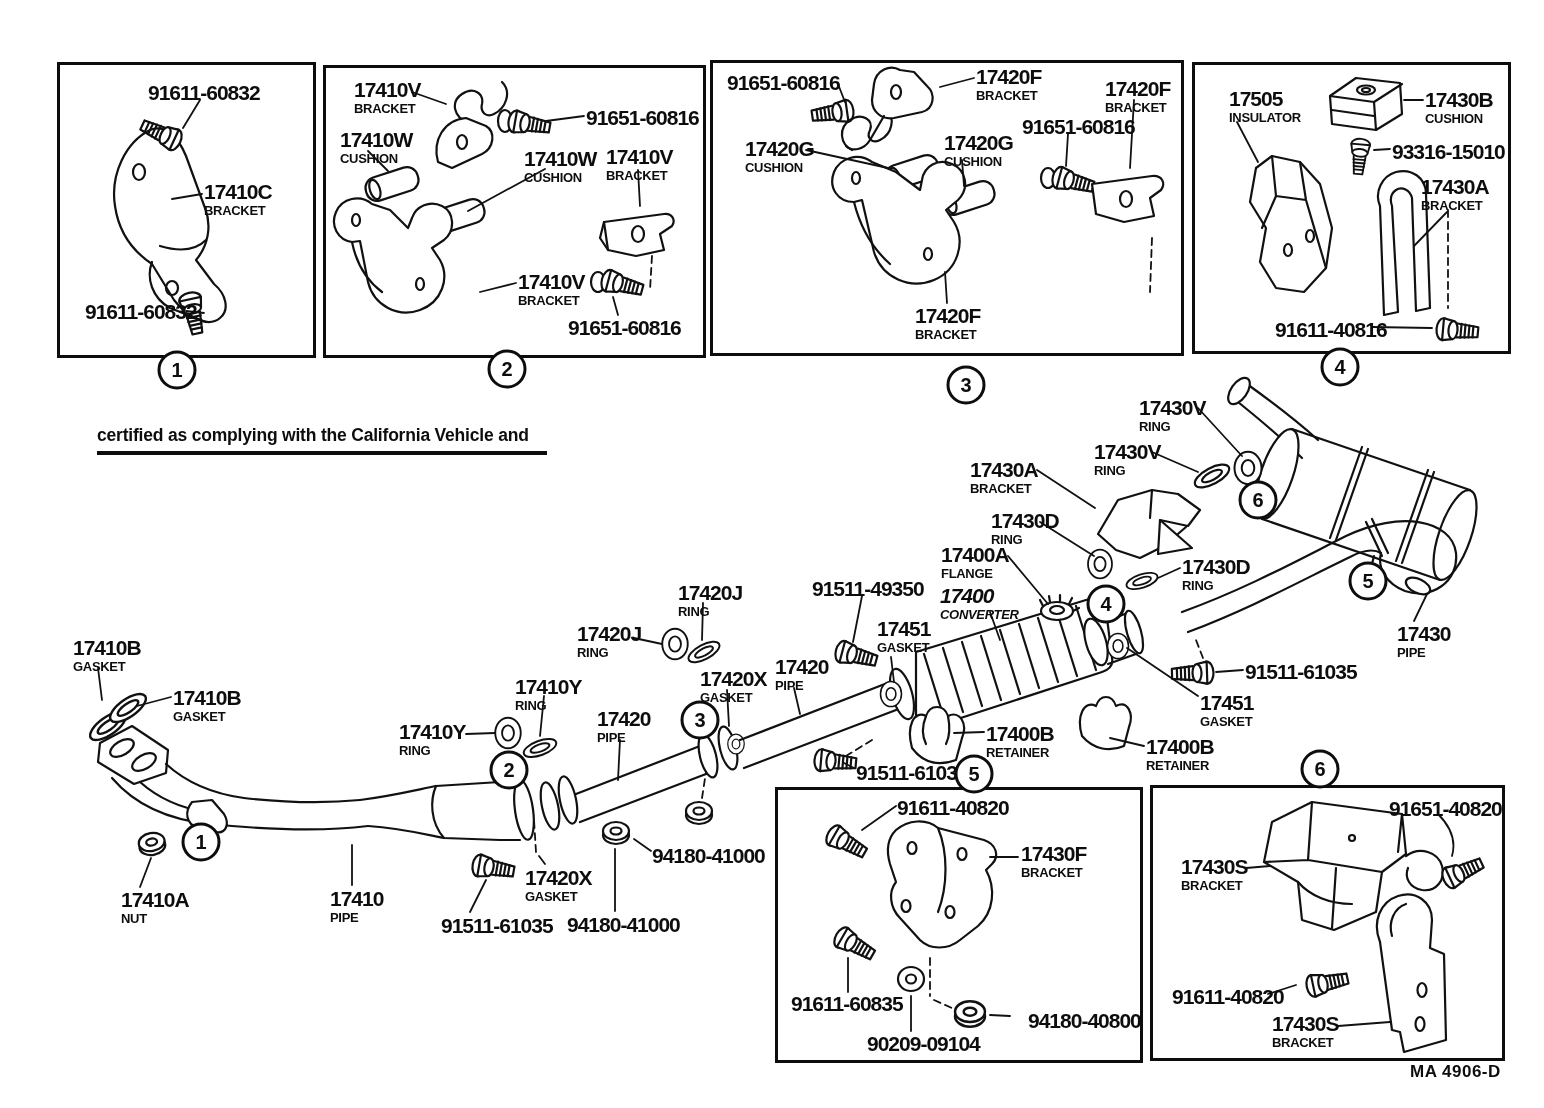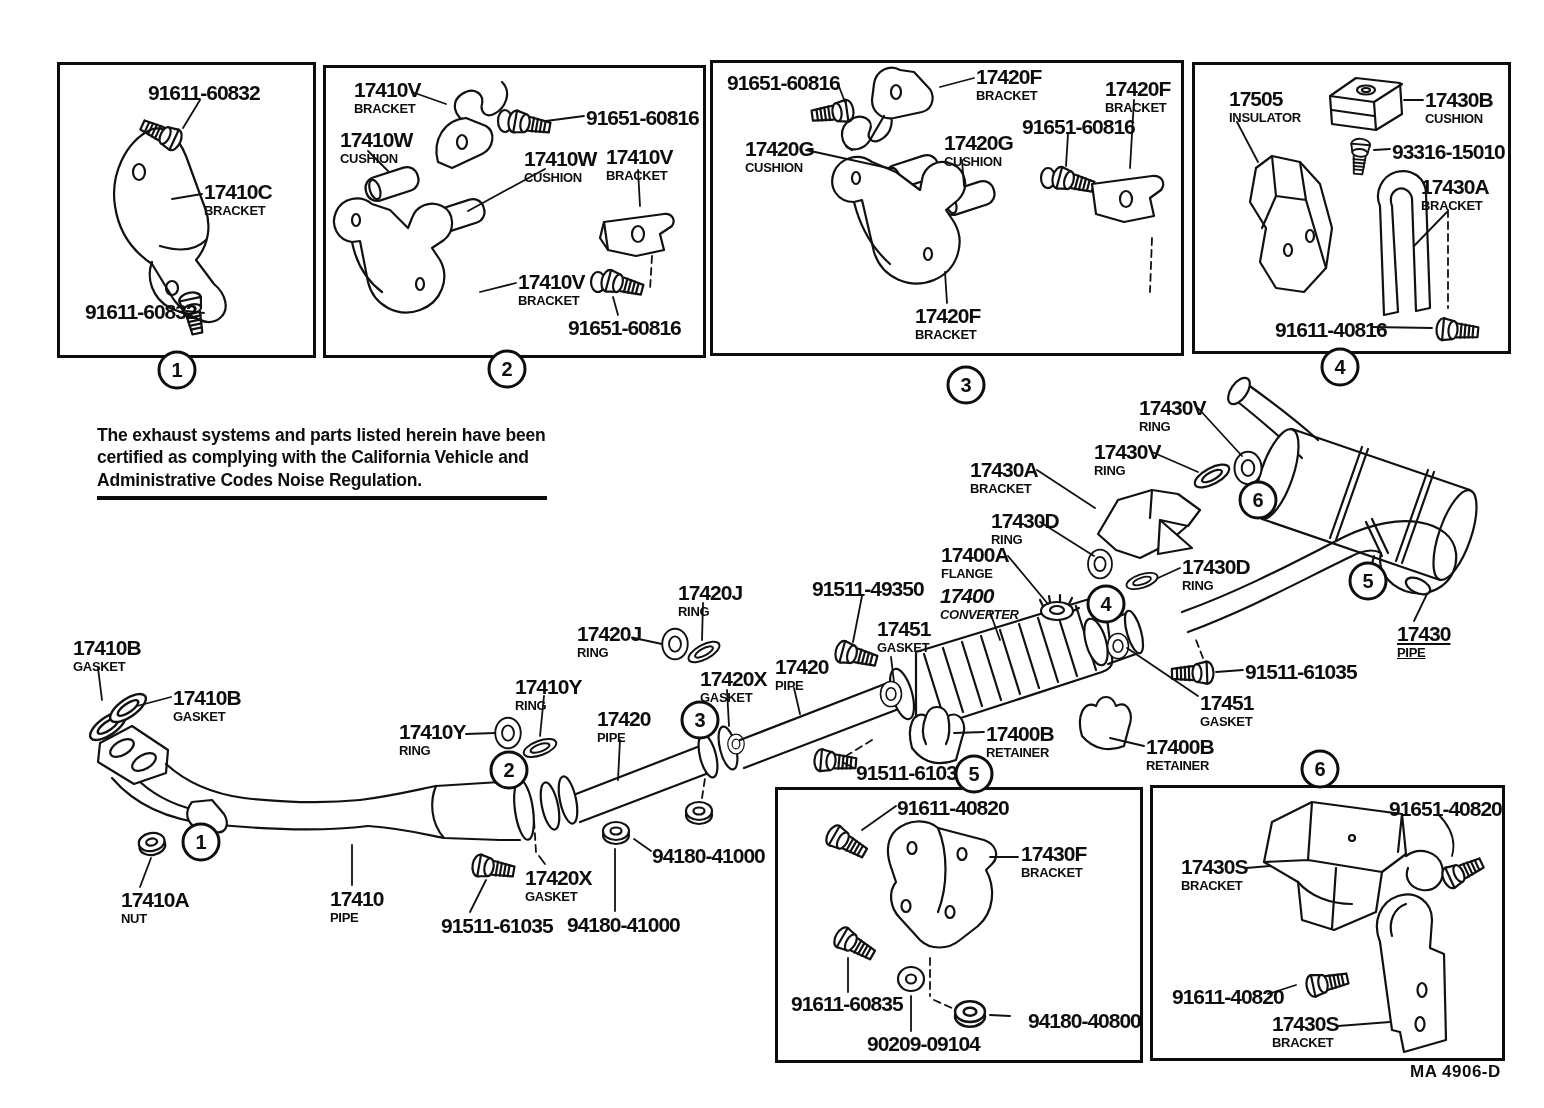--- a/index.html
+++ b/index.html
@@ -240,23 +240,21 @@
   <div id="boxes-layer">
       <div class="dbox" style="left: 57px; top: 62px; width: 253px; height: 290px;"></div>
       <div class="dbox" style="left: 323px; top: 65px; width: 377px; height: 287px;"></div>
       <div class="dbox" style="left: 710px; top: 60px; width: 468px; height: 290px;"></div>
       <div class="dbox" style="left: 1192px; top: 62px; width: 313px; height: 286px;"></div>
       <div class="dbox" style="left: 775px; top: 787px; width: 362px; height: 270px;"></div>
       <div class="dbox" style="left: 1150px; top: 785px; width: 349px; height: 270px;"></div>
     </div>
 
   <div class="note">
-    <div>The exhaust systems and parts listed herein have been</div>
     <div>certified as complying with the California Vehicle and</div>
-    <div>Administrative Codes Noise Regulation.</div>
   </div>
 
   <div id="labels-layer">
       <div class="part-label" style="left: 148px; top: 82px;">
         <div class="num">91611-60832</div>
       </div>
       <div class="part-label" style="left: 204px; top: 181px;">
         <div class="num">17410C</div>
         <div class="sub">BRACKET</div>
       </div>
@@ -354,21 +352,21 @@
         <div class="sub">FLANGE</div>
       </div>
       <div class="part-label" style="left: 940px; top: 585px; font-style: italic;">
         <div class="num">17400</div>
         <div class="sub">CONVERTER</div>
       </div>
       <div class="part-label" style="left: 1182px; top: 556px;">
         <div class="num">17430D</div>
         <div class="sub">RING</div>
       </div>
-      <div class="part-label" style="left: 1397px; top: 623px; text-decoration: underline;">
+      <div class="part-label" style="left: 1397px; top: 623px;">
         <div class="num">17430</div>
         <div class="sub">PIPE</div>
       </div>
       <div class="part-label" style="left: 812px; top: 578px;">
         <div class="num">91511-49350</div>
       </div>
       <div class="part-label" style="left: 877px; top: 618px;">
         <div class="num">17451</div>
         <div class="sub">GASKET</div>
       </div>

